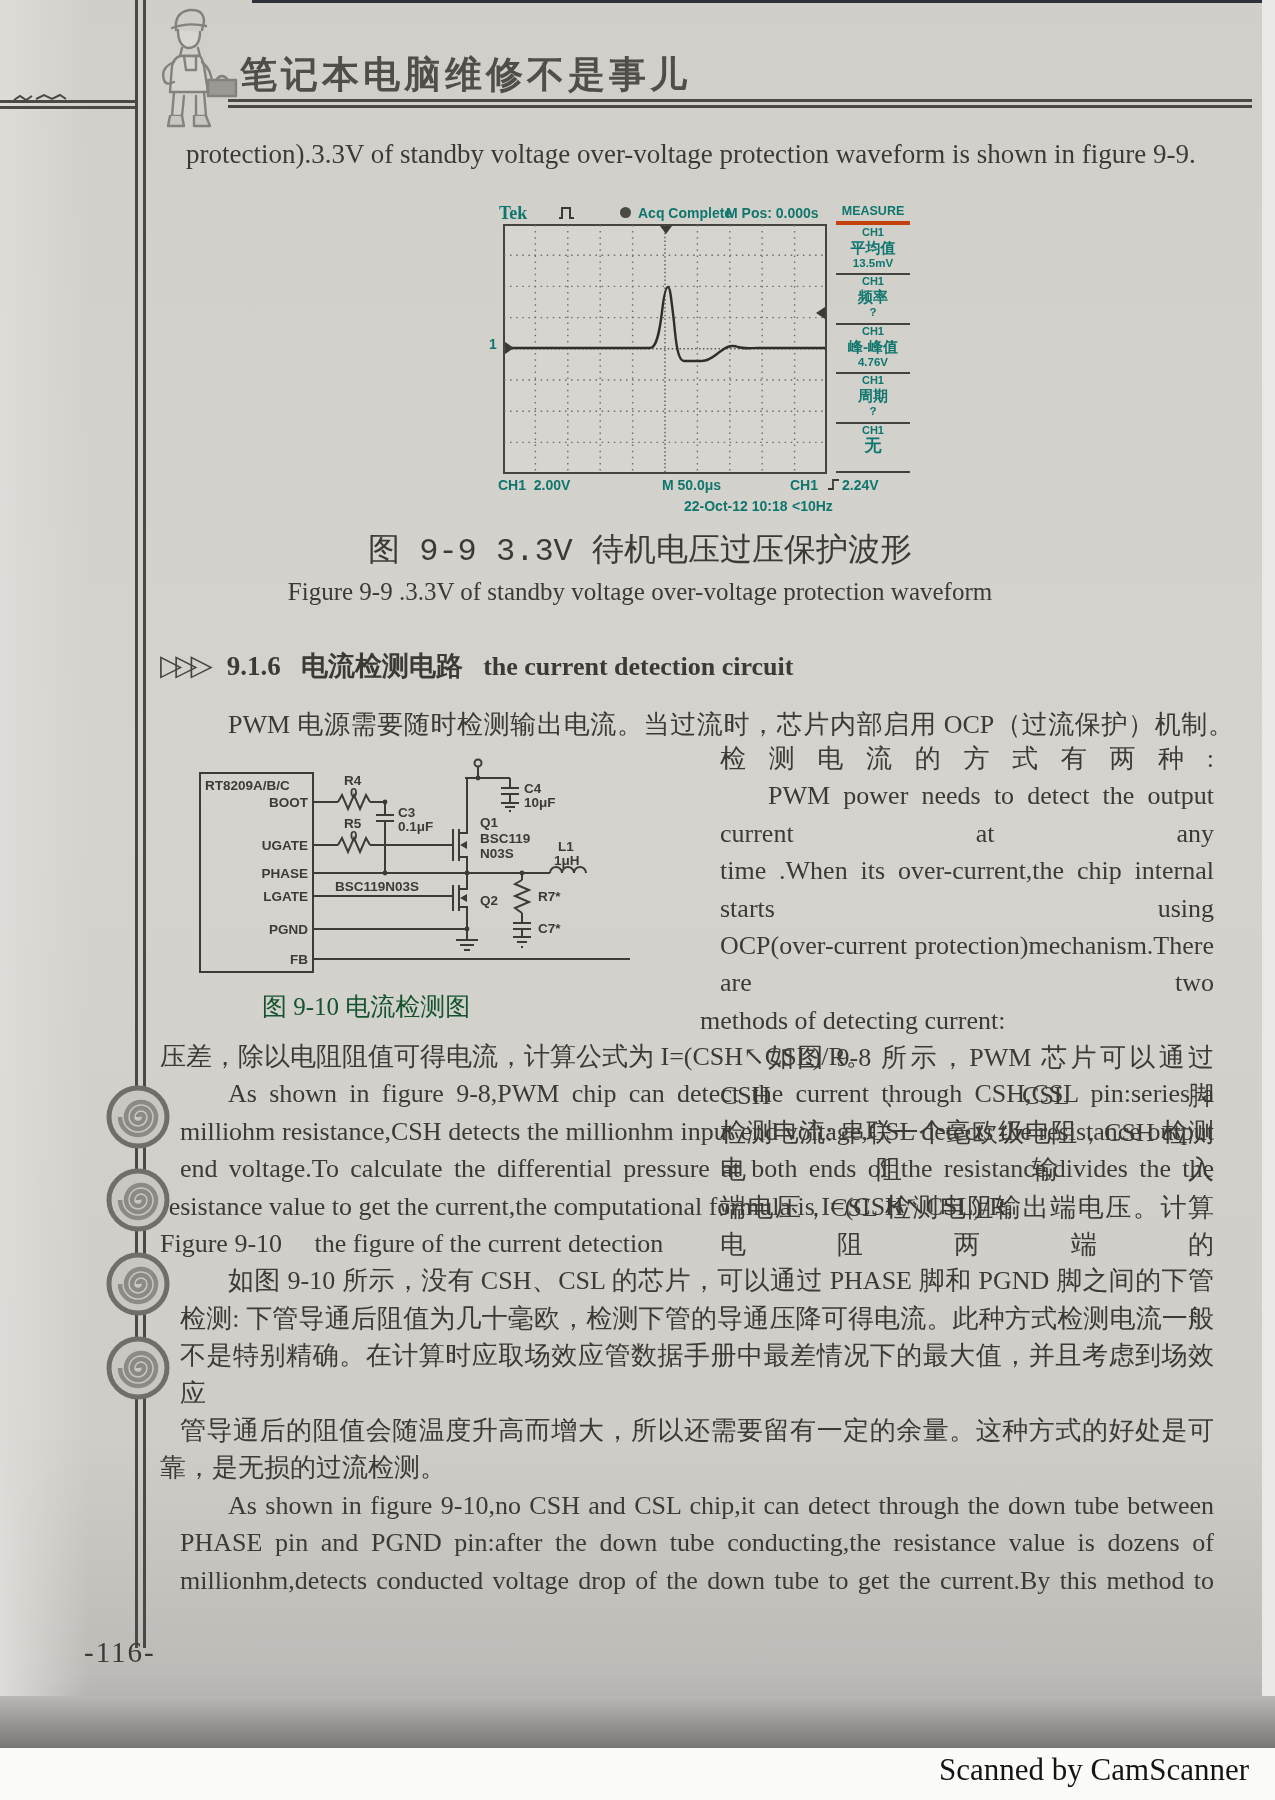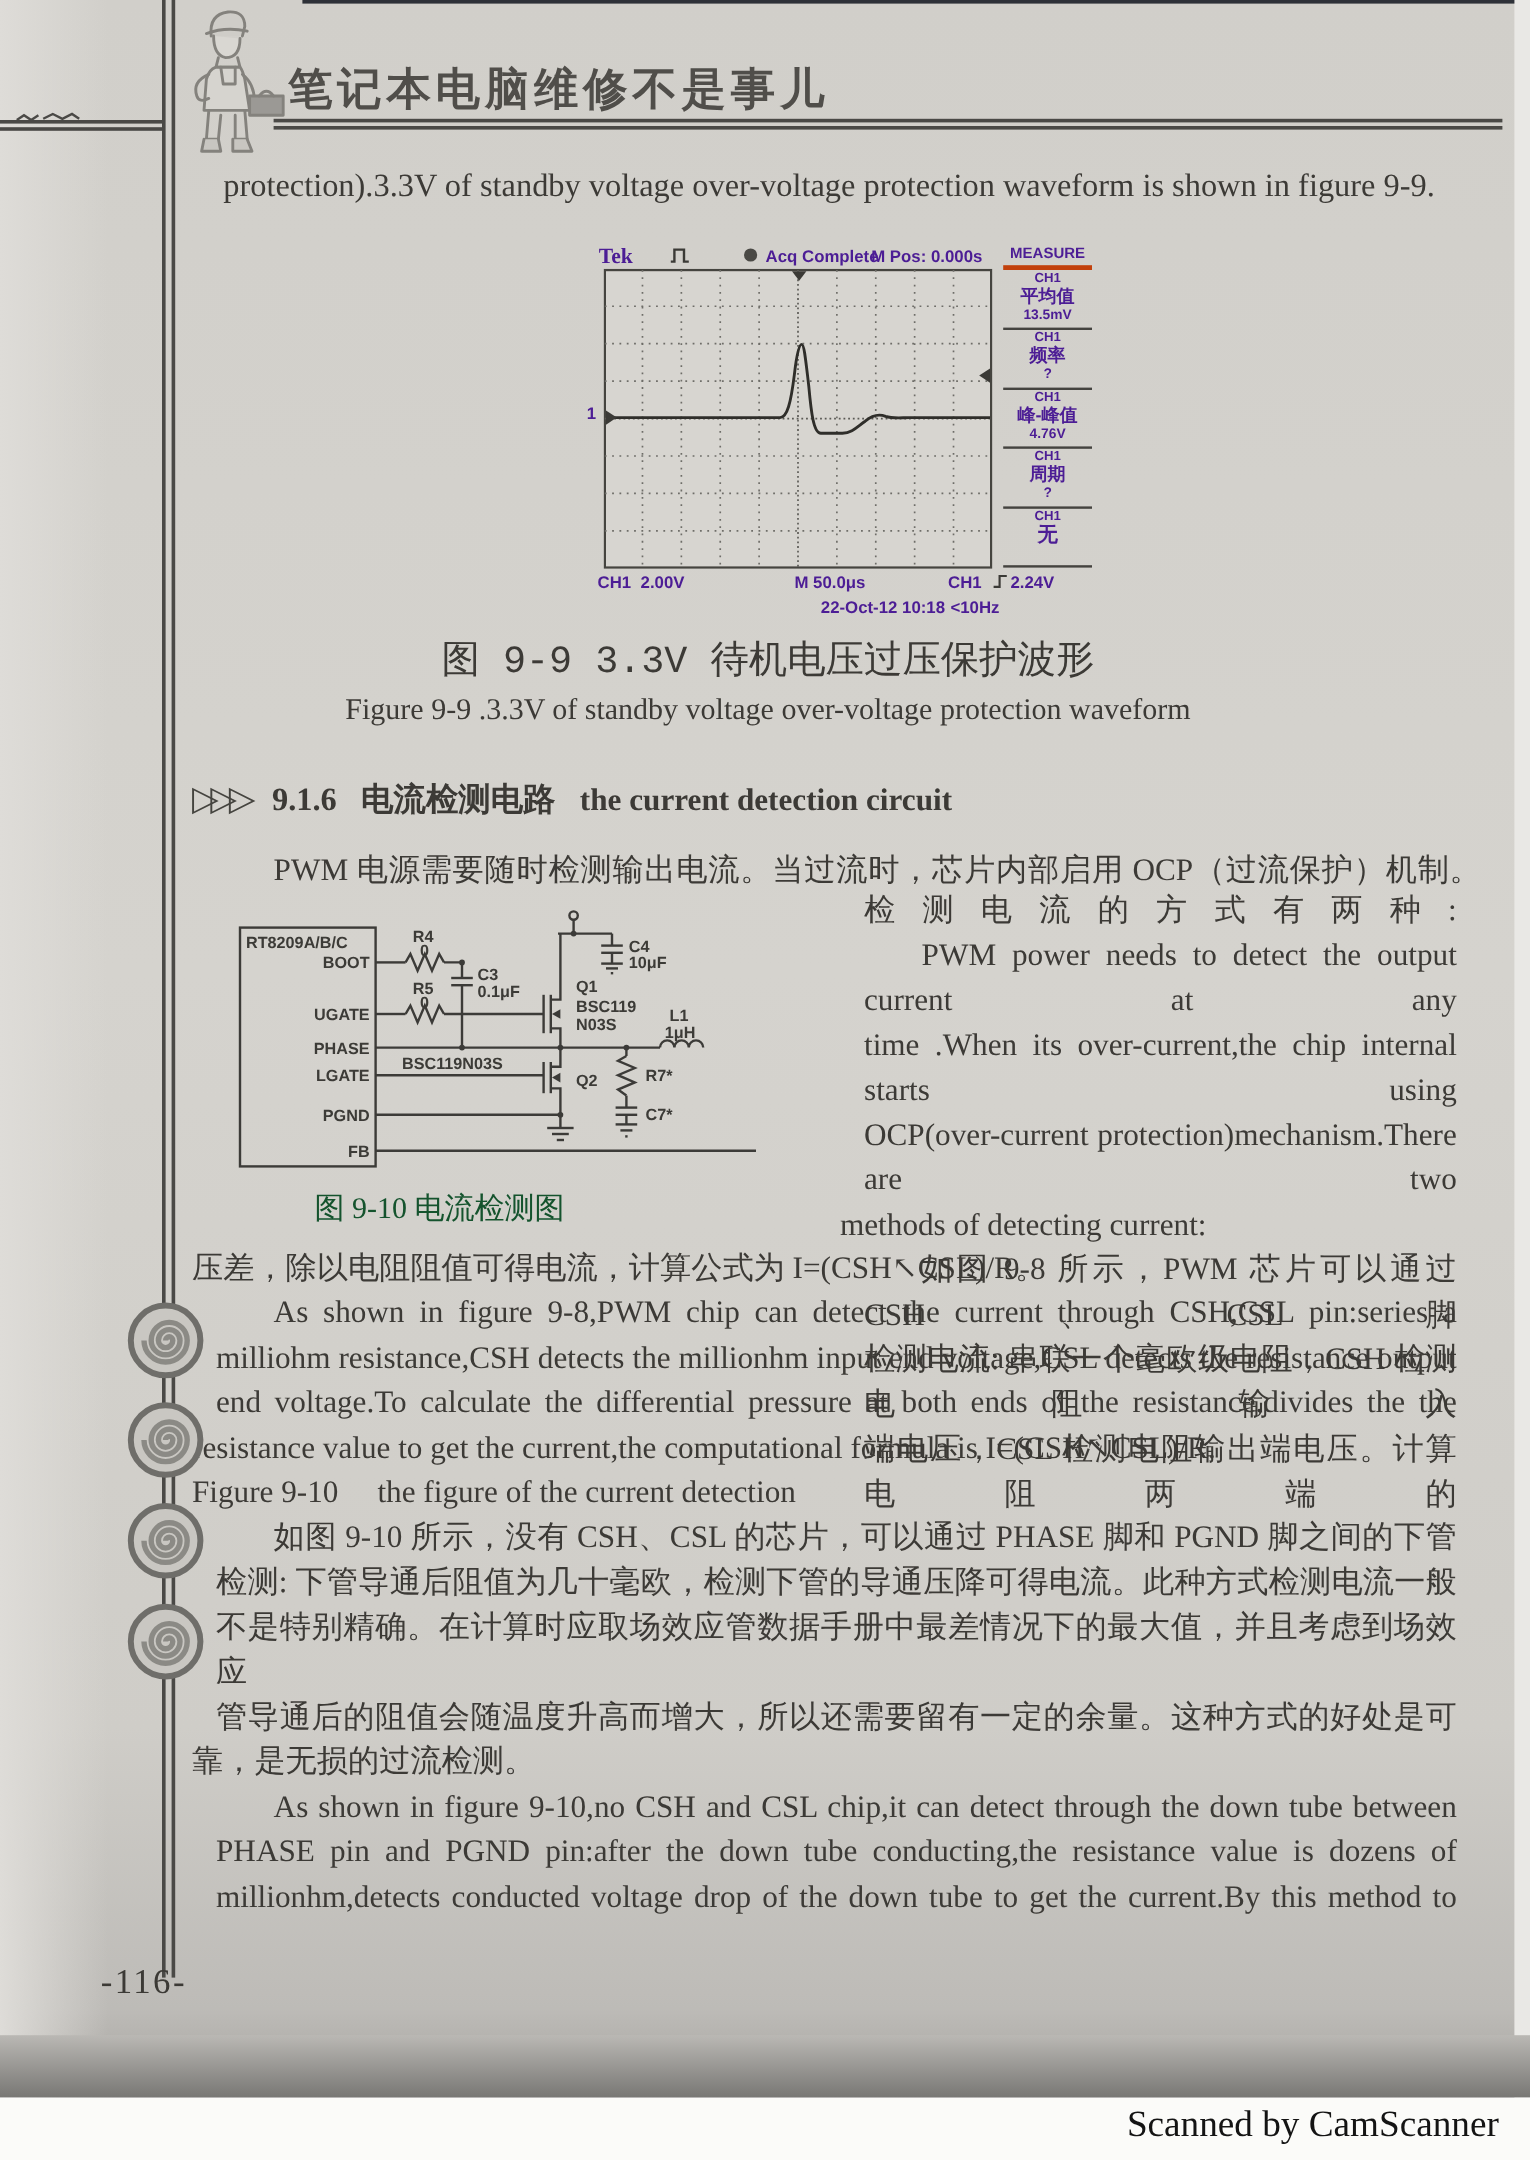--- a/index.html
+++ b/index.html
@@ -14,21 +14,21 @@
   .top-edge{position:absolute;left:252px;top:0;height:3px;right:13px;background:#2e3138;}
   .vrule{position:absolute;top:0;width:2.5px;height:1648px;background:#4a4946;}
   .hline{position:absolute;height:2.5px;background:#4a4946;}
   .title{position:absolute;left:240px;top:50px;font-family:"Liberation Sans","DejaVu Sans",sans-serif;
          font-weight:bold;font-size:37px;letter-spacing:4px;color:#504e4a;}
   .ink{color:#14532d;}
   .body-line{font-size:26px;line-height:37.4px;color:#3c3a36;}
   .jst{text-align:justify;text-align-last:justify;margin-left:20px;}
   .ind{text-indent:48px;}
   
-  .scopetxt{font-family:"Liberation Sans","DejaVu Sans",sans-serif;font-weight:bold;color:#4c1d95;}
+  .scopetxt{font-family:"Liberation Sans","DejaVu Sans",sans-serif;font-weight:bold;color:#0f766e;}
   .mpanel{position:absolute;left:836px;top:226px;width:74px;height:247px;display:flex;flex-direction:column;}
   .mblk{flex:1;border-bottom:2px solid #44433f;text-align:center;overflow:hidden;}
   .mch{font-size:11px;line-height:13px;}
   .mname{font-size:15px;line-height:17px;}
   .mval{font-size:11.5px;line-height:14px;}
   .measure-title{position:absolute;left:836px;top:204px;width:74px;text-align:center;
                  font-size:12.5px;border-bottom:4px solid #c2410c;padding-bottom:3px;}
   .caption{position:absolute;text-align:center;color:#3c3a36;}
   .sect{position:absolute;left:160px;top:648px;color:#3c3a36;font-weight:bold;font-size:27px;}
   .sect .tri{font-family:"DejaVu Sans",sans-serif;font-weight:normal;font-size:29px;letter-spacing:-7px;margin-right:14px;color:#45443f;}

